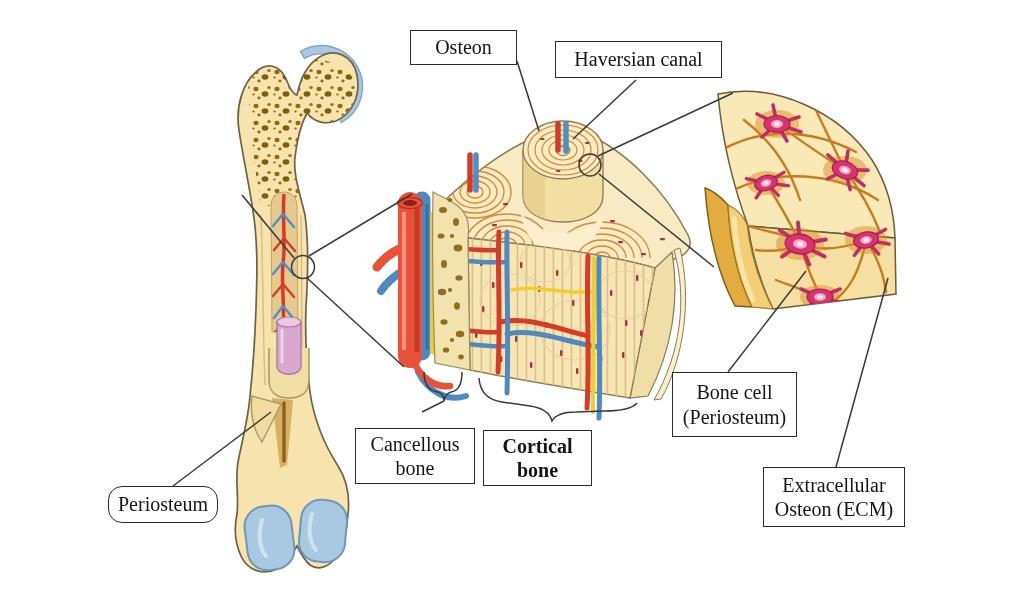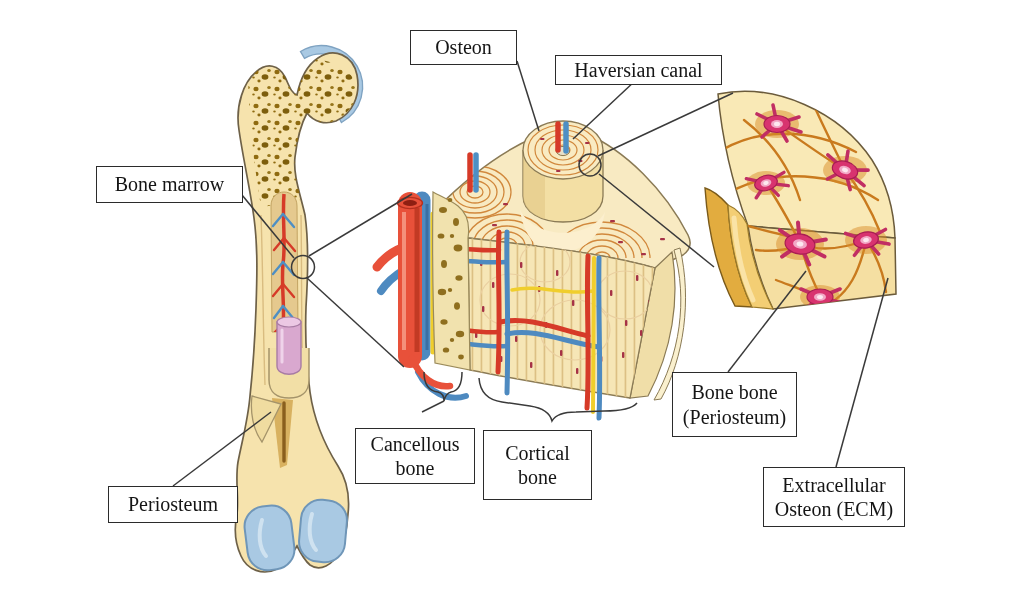--- a/index.html
+++ b/index.html
@@ -388,44 +388,41 @@
     <path d="M 424,372 C 424,384 429,391 438,392 C 442,393 444,396 444,401 C 445,396 447,393 451,392 C 458,391 462,384 462,372"></path>
     <line x1="444" y1="401" x2="422" y2="412"></line>
     <path d="M 479,378 C 480,392 488,400 502,402 L 530,406 C 543,408 550,413 552,421 C 556,414 564,412 576,412 L 604,411 C 622,411 632,409 637,403"></path>
   </g>
 </svg>
 
 <div class="label-box" style="left:410px;top:30px;width:107px;height:35px;">
   <span>Osteon</span>
 </div>
 
-<div class="label-box" style="left:555px;top:55px;width:167px;height:30px;">
+<div class="label-box" style="left:555px;top:41px;width:167px;height:37px;">
   <span>Haversian canal</span>
 </div>
 
-<div class="label-box" style="left:96px;top:166px;width:147px;height:37px;">
-  <span>Bone marrow</span>
-</div>
-
-<div class="label-box" style="left:108px;top:486px;width:130px;height:37px;">
+
+<div class="label-box" style="left:108px;top:486px;width:110px;height:37px;border-radius:14px;">
   <span>Periosteum</span>
 </div>
 
 <div class="label-box" style="left:355px;top:412px;width:120px;height:56px;margin-top:16px;">
   <span>Cancellous</span>
   <span>bone</span>
 </div>
 
-<div class="label-box" style="left:483px;top:430px;width:109px;height:70px;">
+<div class="label-box" style="left:483px;top:430px;width:109px;height:56px;font-weight:bold;">
   <span>Cortical</span>
   <span>bone</span>
 </div>
 
 <div class="label-box" style="left:672px;top:372px;width:125px;height:65px;">
-  <span>Bone bone</span>
+  <span>Bone cell</span>
   <span>(Periosteum)</span>
 </div>
 
 <div class="label-box" style="left:763px;top:467px;width:142px;height:60px;">
   <span>Extracellular</span>
   <span>Osteon (ECM)</span>
 </div>
 
 </div>
 

